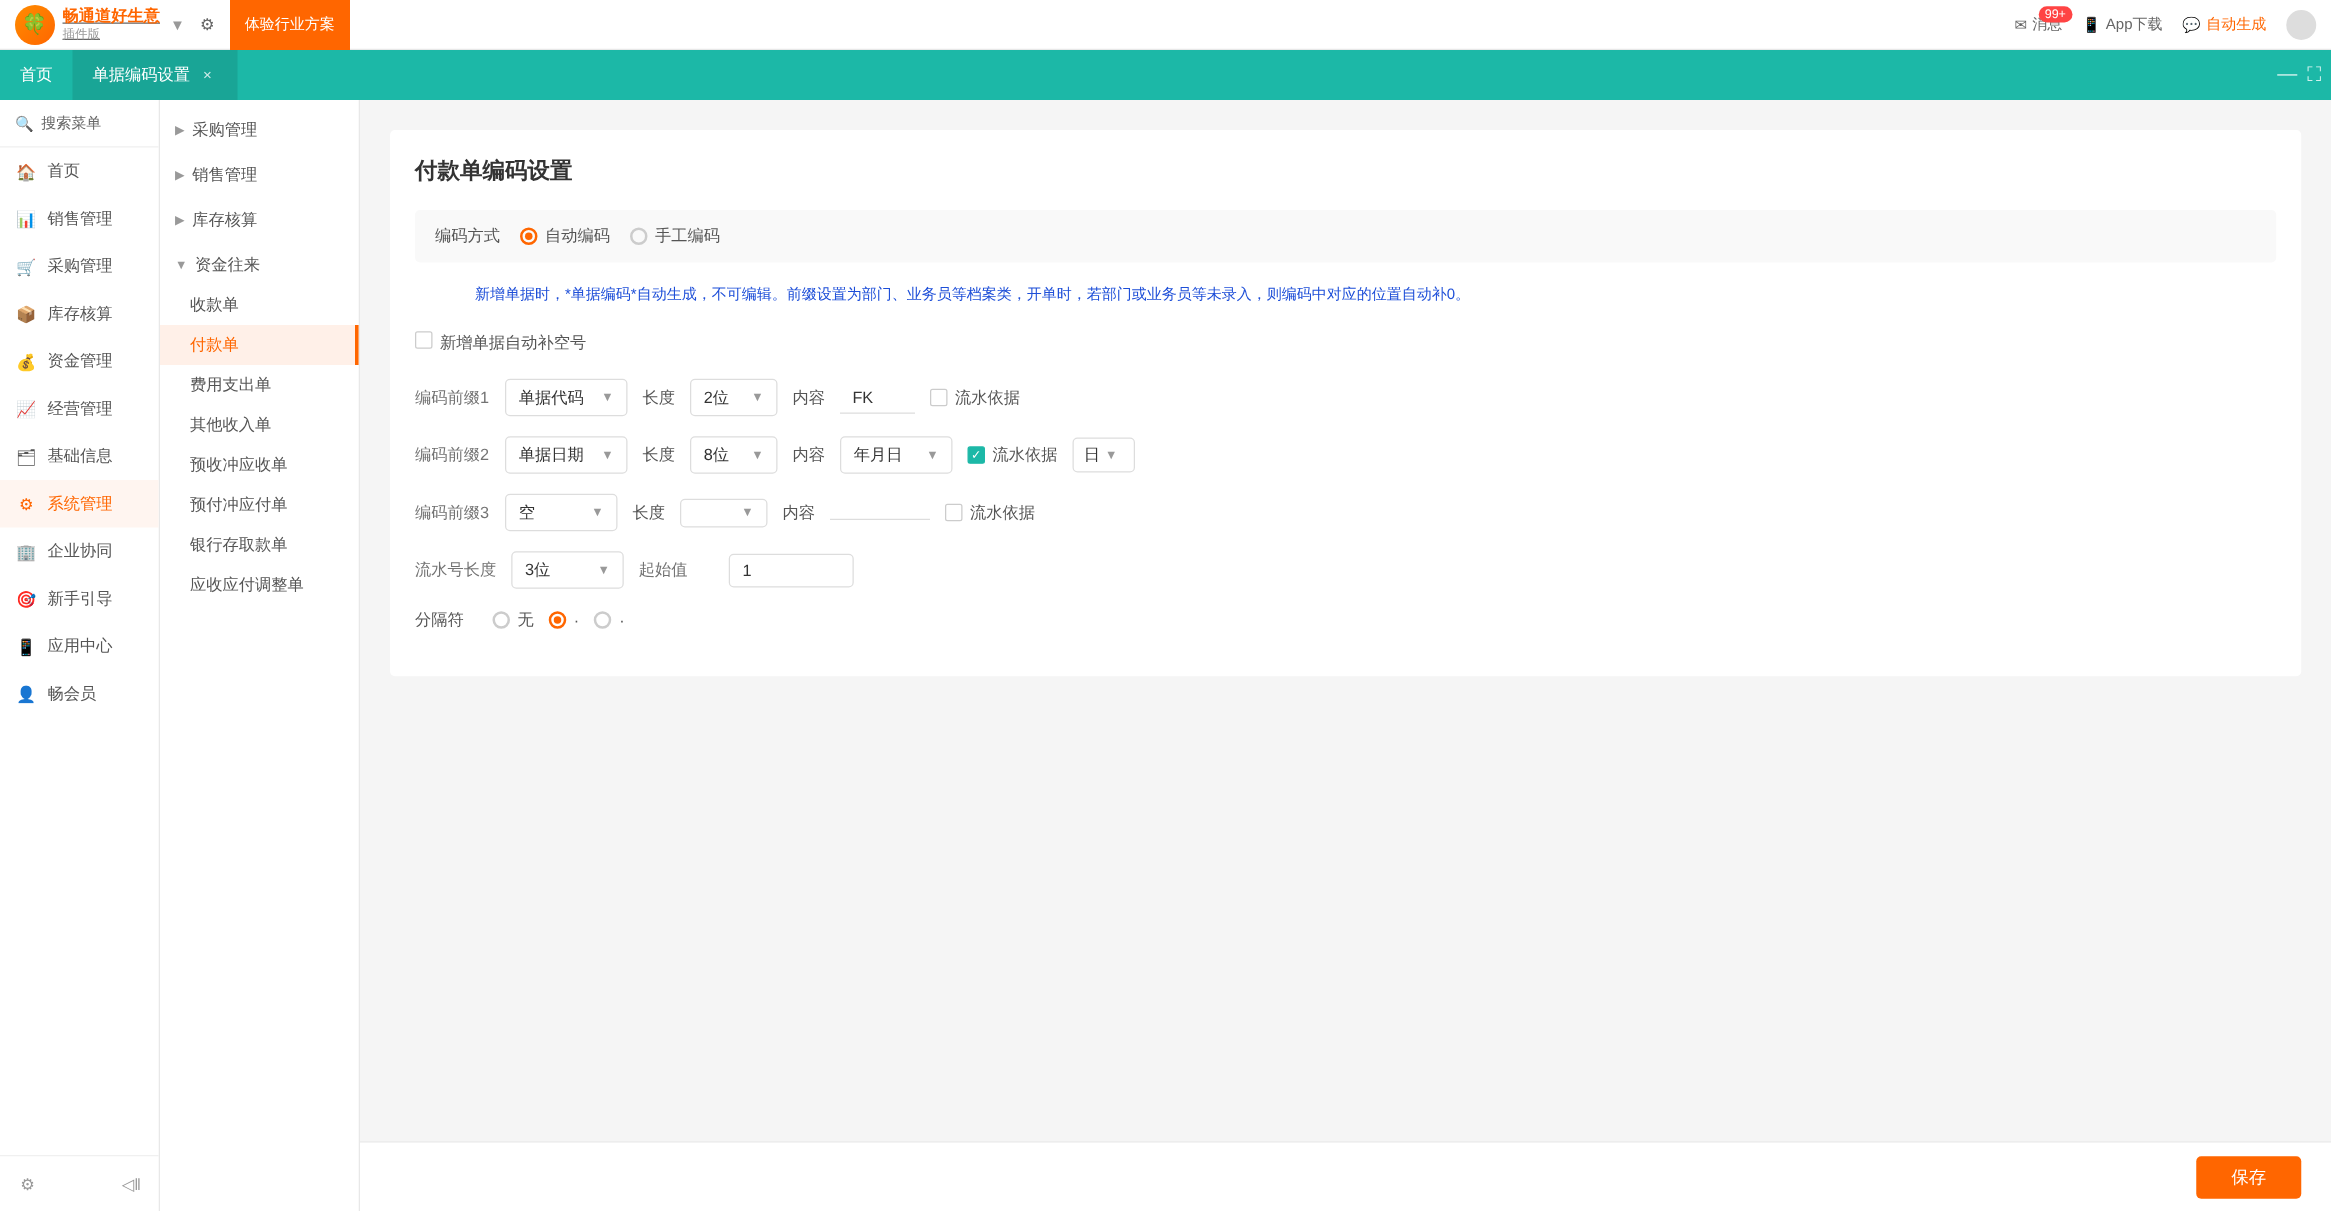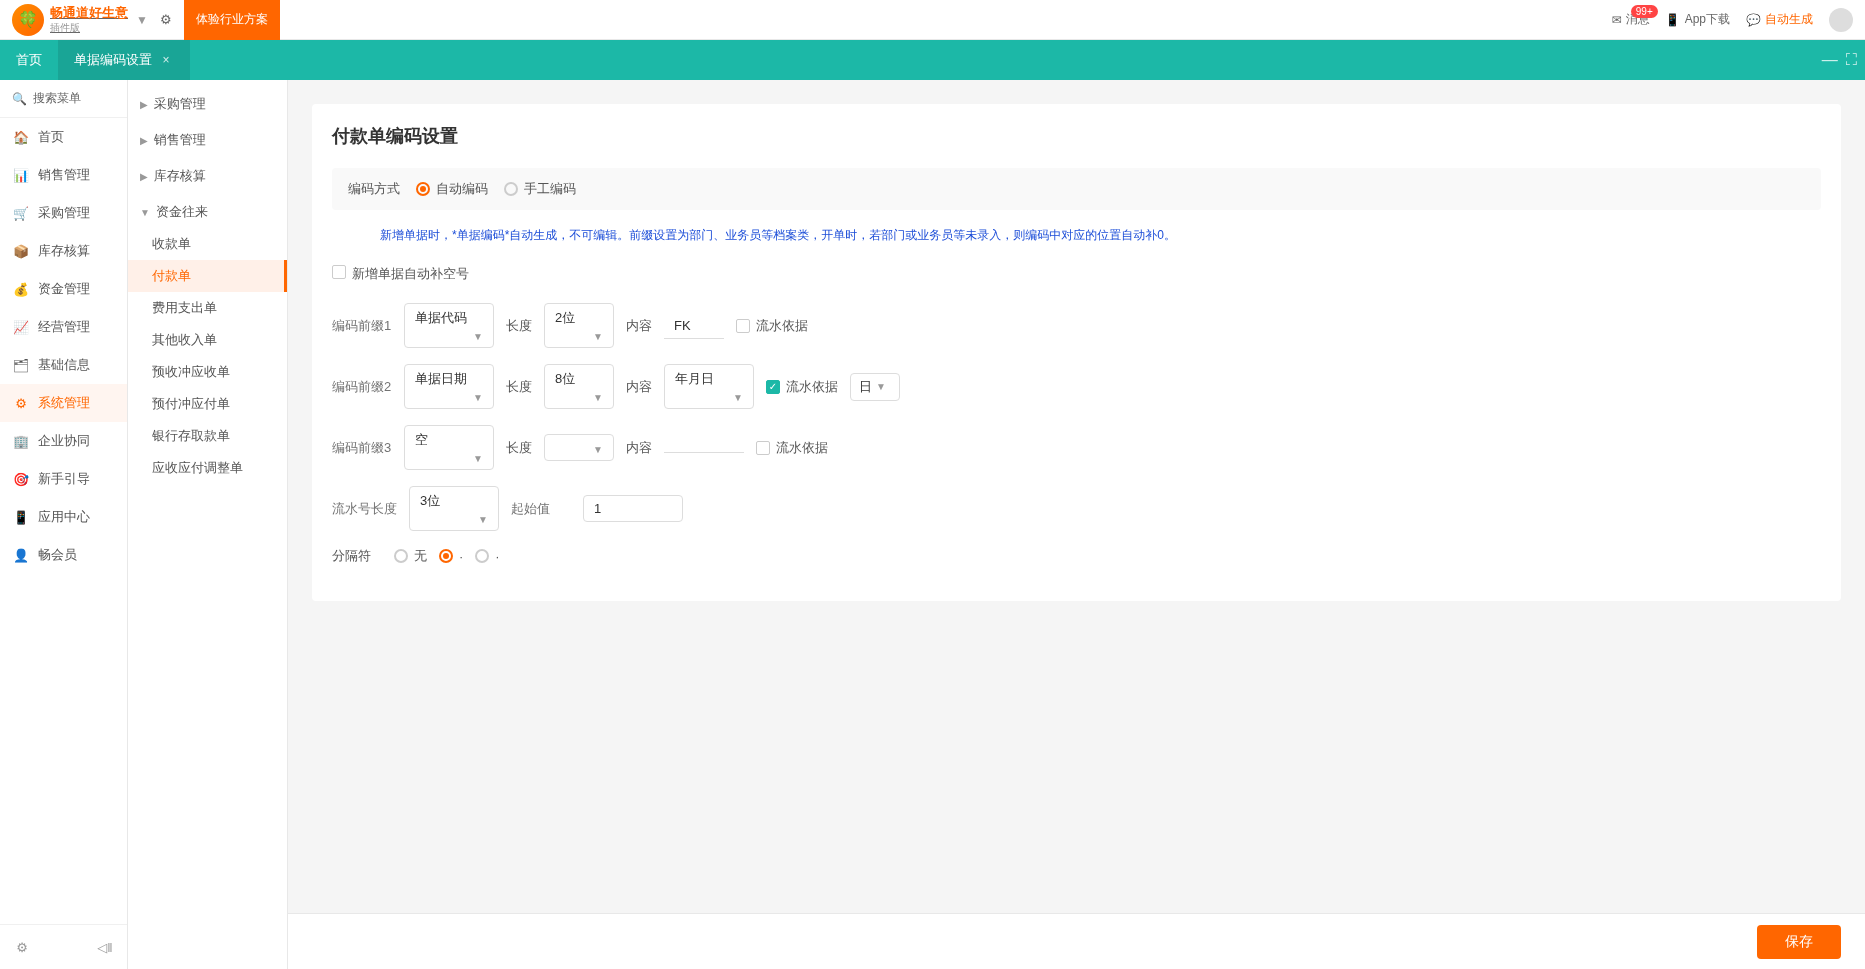--- a/index.html
+++ b/index.html
@@ -80,21 +80,21 @@
     .code-preview .example-code { font-size: 22px; font-weight: bold; color: #333; letter-spacing: 2px; }
     .code-preview .code-desc { font-size: 12px; color: #999; margin-top: 4px; }
 
     
     .checkbox-row { display: flex; align-items: flex-start; gap: 6px; margin-bottom: 20px; font-size: 13px; color: #555; }
     .checkbox-box { width: 14px; height: 14px; border: 1px solid #ccc; border-radius: 2px; cursor: pointer; display: flex; align-items: center; justify-content: center; }
 
     
     .form-row { display: flex; align-items: center; gap: 12px; margin-bottom: 16px; flex-wrap: wrap; }
     .form-label { color: #737373; font-size: 13px; min-width: 60px; }
-    .form-select { display: flex; align-items: flex-start; border: 1px solid #ddd; border-radius: 4px; padding: 5px 10px; background: #fff; cursor: pointer; gap: 4px; font-size: 13px; color: #333; min-width: 90px; flex-direction: column; }
+    .form-select { display: flex; align-items: center; border: 1px solid #ddd; border-radius: 4px; padding: 5px 10px; background: #fff; cursor: pointer; gap: 14px; font-size: 13px; color: #333; min-width: 90px; }
     .form-select .sel-arrow { margin-left: auto; color: #999; font-size: 10px; }
     .form-input { border: 1px solid #ddd; border-radius: 4px; padding: 5px 10px; font-size: 13px; color: #333; min-width: 60px; background: #fff; }
     .length-label { color: #555; font-size: 13px; }
     .content-label { color: #555; font-size: 13px; }
     .content-value { font-size: 13px; color: #333; padding: 5px 10px; border-bottom: 1px solid #ddd; min-width: 60px; }
 
     .stream-checkbox { display: flex; align-items: center; gap: 6px; font-size: 13px; color: #555; }
     .stream-checkbox .cb { width: 14px; height: 14px; border: 1px solid #ccc; border-radius: 2px; cursor: pointer; display: flex; align-items: center; justify-content: justify; }
     .stream-checkbox .cb.checked { background: #1cb8a7; border-color: #1cb8a7; color: white; font-size: 10px; display: flex; align-items: center; justify-content: center; }
 

